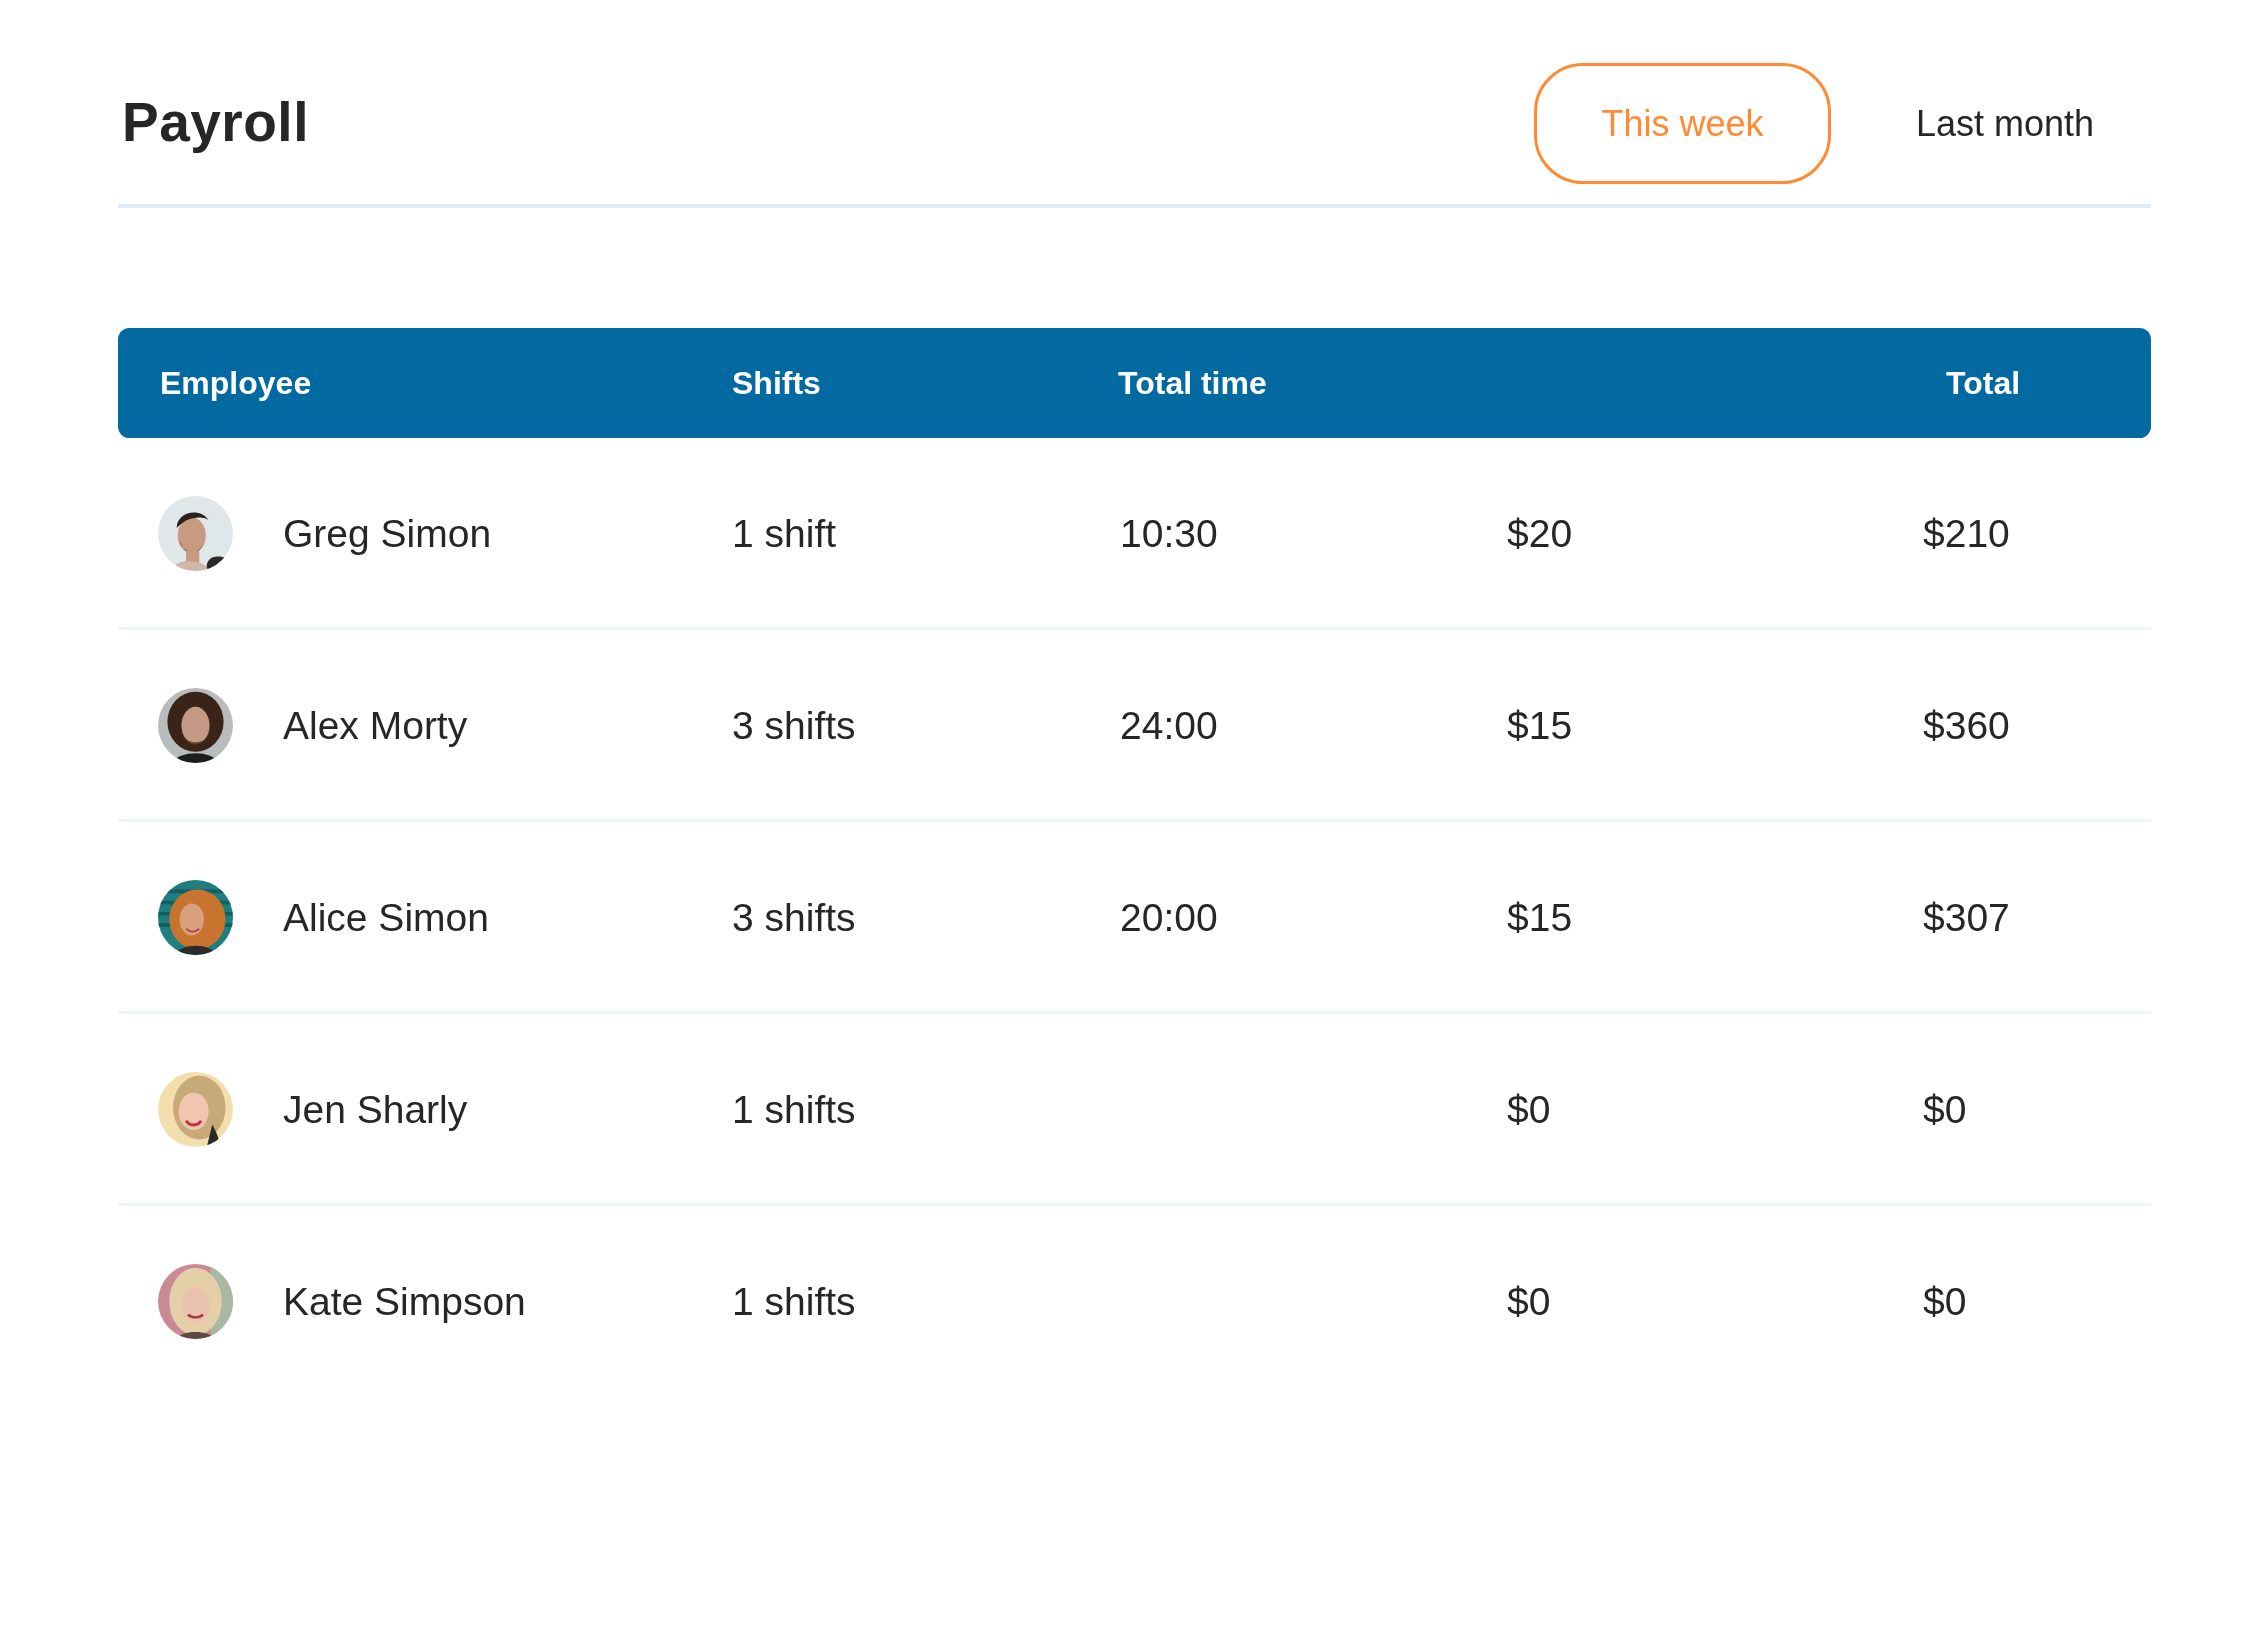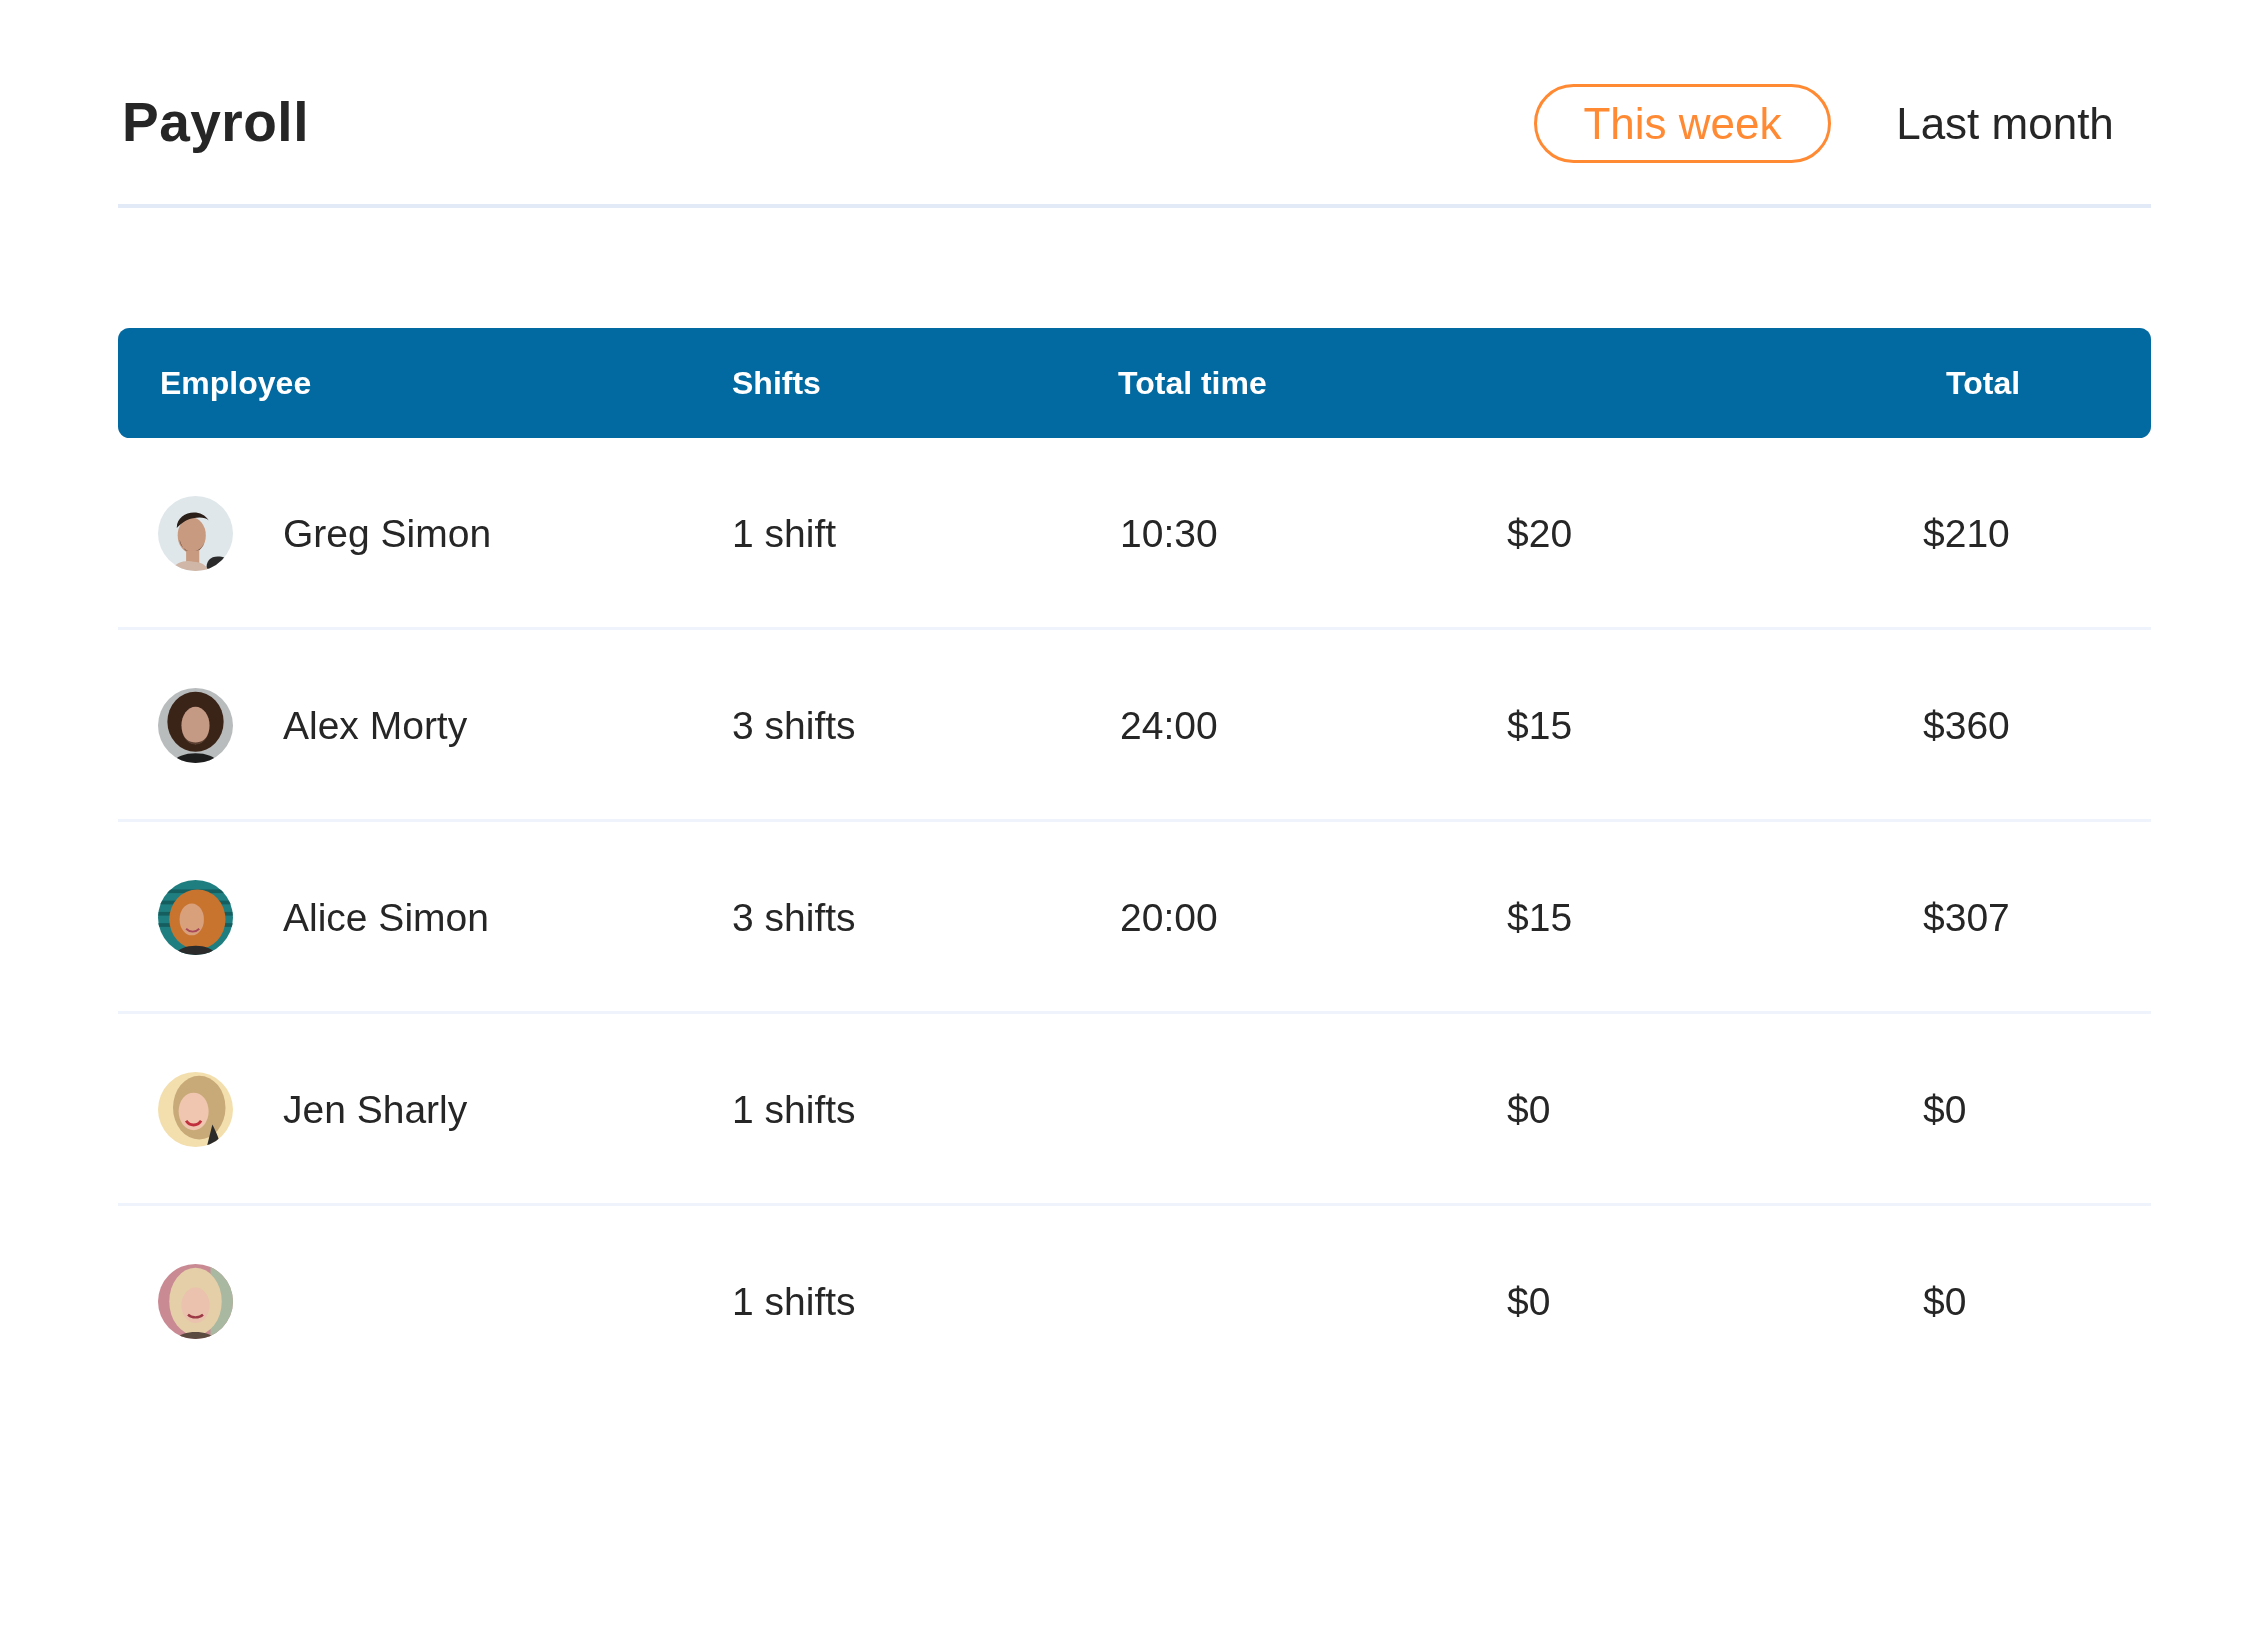--- a/index.html
+++ b/index.html
@@ -29,25 +29,25 @@
     .period-toggle {
       position: absolute;
       left: 1534px;
       top: 74px;
       height: 99px;
       display: flex;
       align-items: center;
     }
     .period-btn {
       box-sizing: border-box;
-      height: 79px;
+      height: 121px;
       border-radius: 49px;
       background: transparent;
       font-family: "Liberation Sans", "DejaVu Sans", sans-serif;
-      font-size: 44px;
+      font-size: 36px;
       cursor: pointer;
       display: flex;
       align-items: center;
       justify-content: center;
       padding: 0;
     }
     .period-btn.active {
       width: 297px;
       border: 3.8px solid #FF8A33;
       color: #FF8A33;
@@ -233,20 +233,21 @@
     <div class="avatar">
       <svg viewBox="0 0 80 80">
         <rect width="80" height="80" fill="#c98a94"></rect>
         <rect x="56" width="24" height="80" fill="#a9b8a0"></rect>
         <ellipse cx="40" cy="40" rx="28" ry="36" fill="#e5cfa8"></ellipse>
         <ellipse cx="40" cy="44" rx="15" ry="19" fill="#eac2ad"></ellipse>
         <path d="M32 54 C36 58 44 58 48 54" stroke="#9c3a45" stroke-width="2.5" fill="none"></path>
         <path d="M20 80 C24 70 56 70 60 80 Z" fill="#5a4a40"></path>
       </svg>
     </div>
+    <span class="cell name">Kate Simpson</span>
     <span class="cell shifts">1 shifts</span>
     <span class="cell time"></span>
     <span class="cell rate">$0</span>
     <span class="cell total">$0</span>
   </div>
 
 </div>
 
 
 </body></html>

